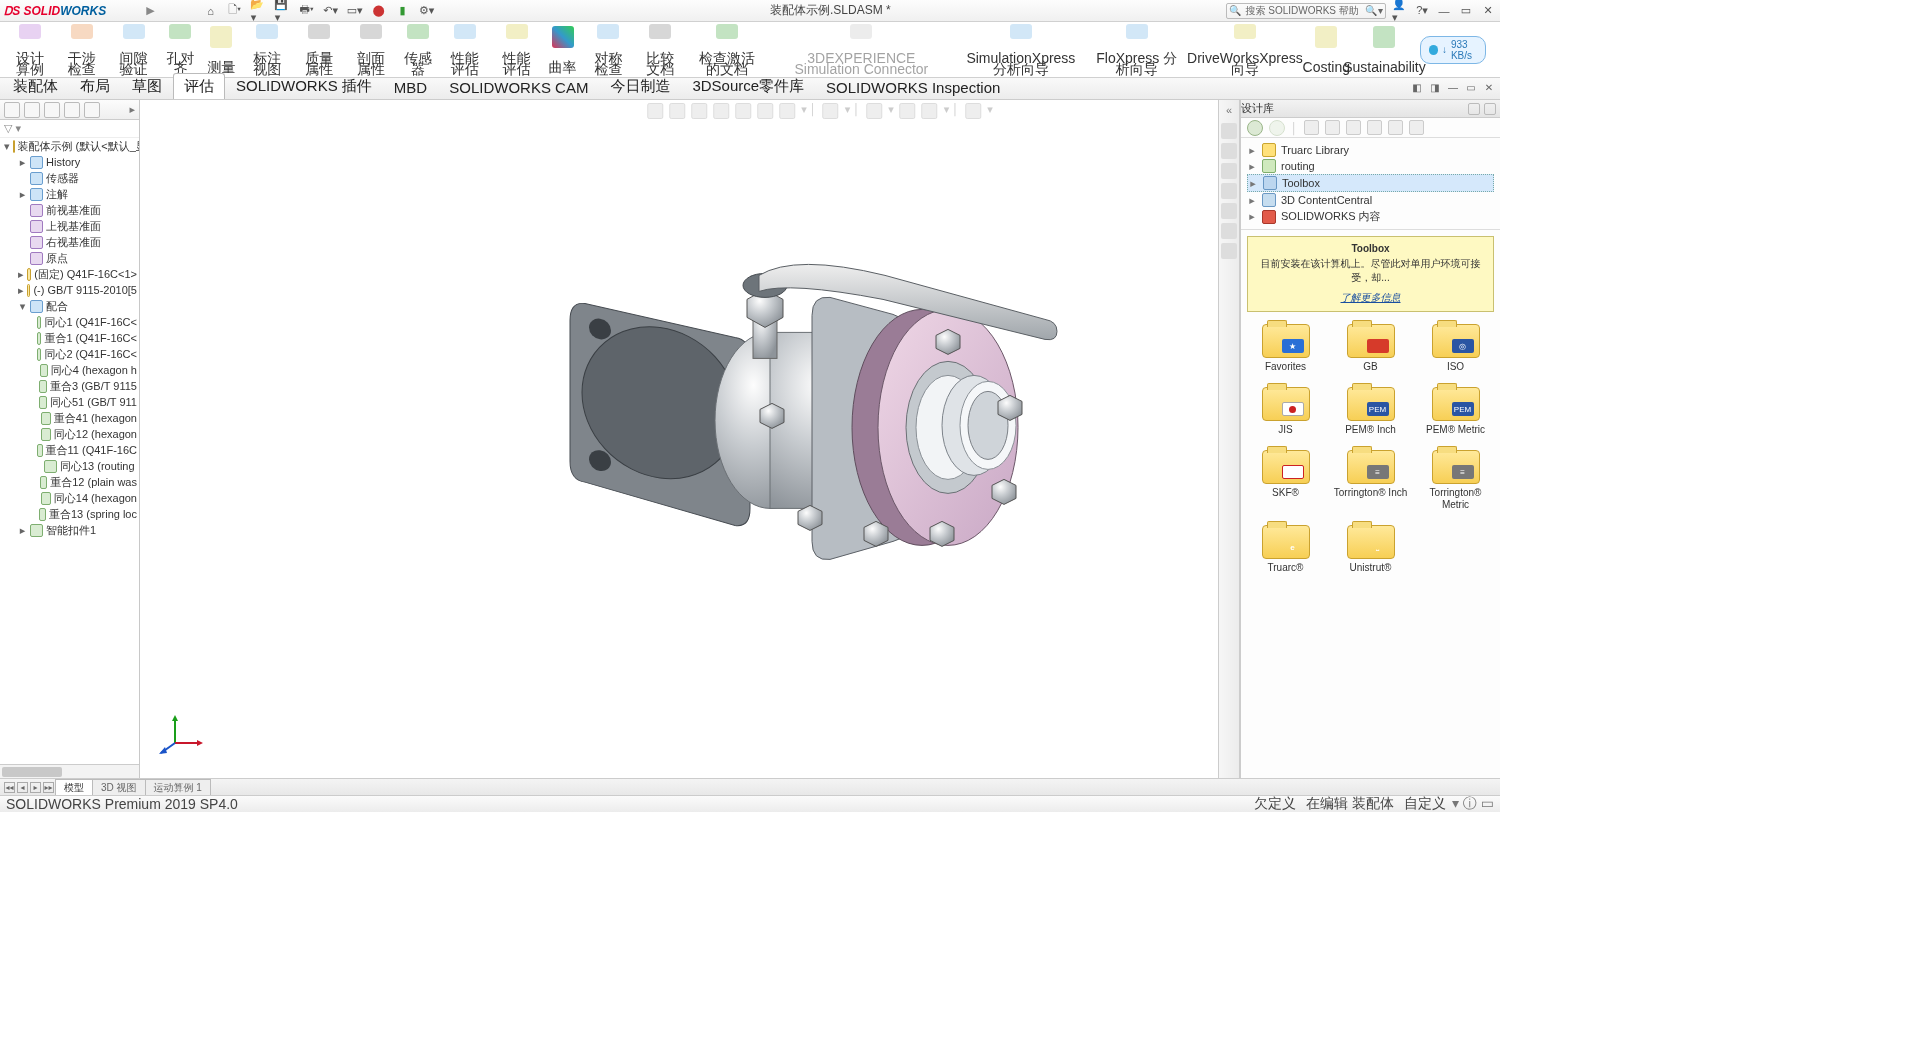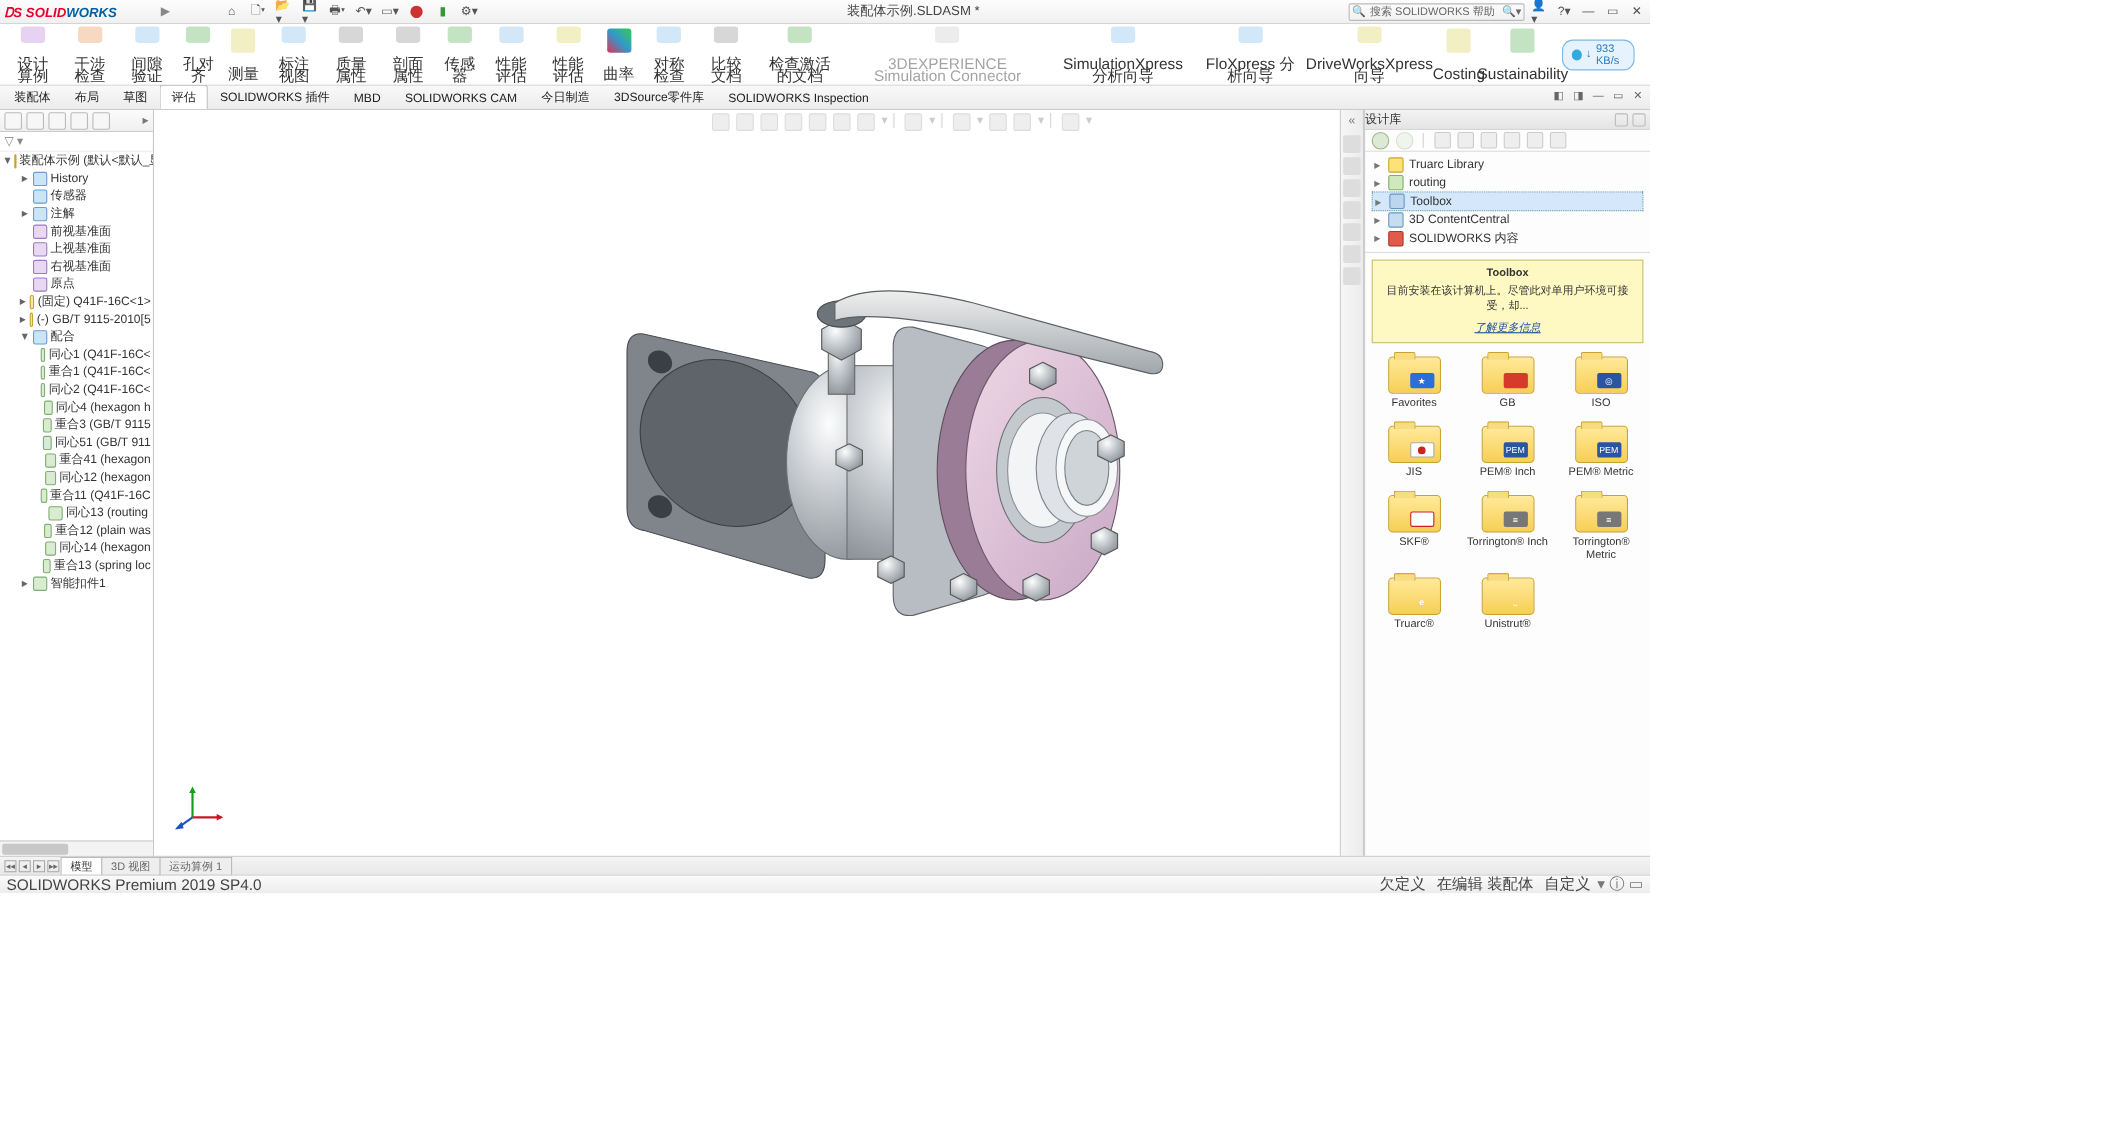--- a/index.html
+++ b/index.html
@@ -23,21 +23,21 @@
 .ribbon-group { display:flex; flex-direction:column; align-items:center; justify-content:center; padding: 2px 6px; min-width:40px; cursor:pointer;}
 .ribbon-group .icn { width:22px; height:22px; background:#e8e8e8; border-radius:3px; }
 .ribbon-group.disabled { opacity:.45; }
 .ribbon-group .lbl { font-size:14px; text-align:center; margin-top:14px; line-height:11px; }
 .ribbon-right { margin-left:auto; display:flex; align-items:center; padding-right:14px;}
 .speed-badge { background:#e6f3ff; border:1px solid #7db7e6; border-radius:10px; padding:2px 8px; font-size:10px; color:#2a79b8; display:flex; align-items:center; gap:4px;}
 .speed-badge .cloud { width:14px; height:10px; background:#33aadd; border-radius:5px;}
 
 
 .doc-tabs { height:22px; background:linear-gradient(#f9f9f9,#ececec); border-bottom:1px solid #ccc; display:flex; align-items:flex-end; padding-left:2px; position:relative;}
-.doc-tab { padding:3px 10px; font-size:11px; border:1px solid transparent; border-bottom:none; cursor:pointer; color:#222;}
+.doc-tab { padding:3px 10px; font-size:15px; border:1px solid transparent; border-bottom:none; cursor:pointer; color:#222;}
 .doc-tab.active { background:#fff; border-color:#bbb; border-top-left-radius:3px; border-top-right-radius:3px;}
 .doc-tabs .win-ctrls { position:absolute; right:4px; top:2px; display:flex; gap:4px;}
 .doc-tabs .win-ctrls span { width:14px; height:14px; display:flex; align-items:center; justify-content:center; color:#666; cursor:pointer; font-size:10px;}
 
 
 .workspace { position:absolute; top:100px; bottom:34px; left:0; right:0; display:flex; }
 
 
 .left-panel { width:140px; border-right:1px solid #c8c8c8; background:#fff; display:flex; flex-direction:column; overflow:hidden;}
 .left-panel .spine { height:20px; border-bottom:1px solid #ccc; display:flex; align-items:center; gap:4px; padding:0 4px; background:linear-gradient(#fcfcfc,#efefef);}

